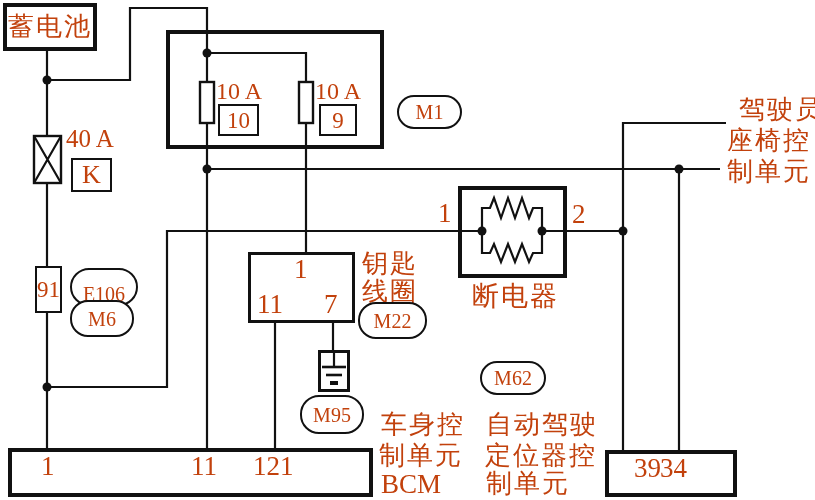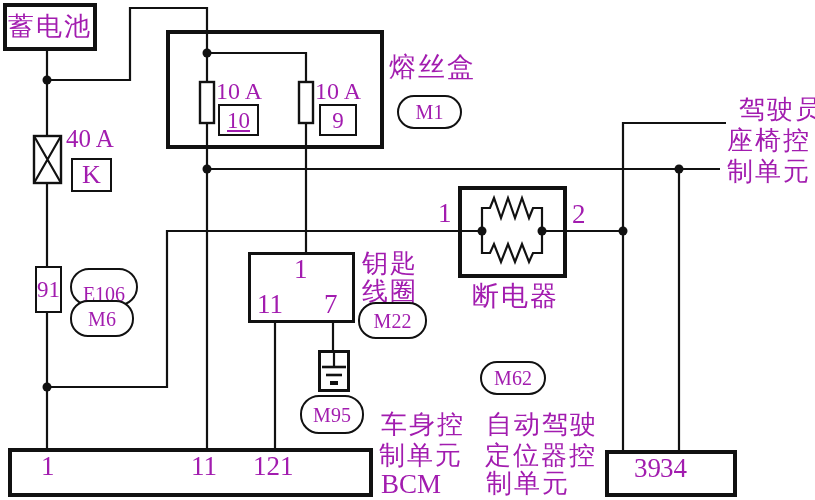--- a/index.html
+++ b/index.html
@@ -1,21 +1,21 @@
 <!DOCTYPE html>
 <html><head>
 <meta charset="utf-8">
 <style>
   html,body{margin:0;padding:0;background:#ffffff;}
   .canvas{
     position:relative;
     width:815px;height:500px;
     background:#ffffff;
     font-family:"Liberation Serif","DejaVu Serif",serif;
-    color:#a21caf;
+    color:#c2410c;
     overflow:hidden;
   }
   .wires{position:absolute;left:0;top:0;}
   .abs{position:absolute;box-sizing:border-box;}
   .box-thick{border:4px solid #111;background:transparent;}
   .box-thin{border:2.5px solid #111;background:transparent;}
   .box-med{border:3px solid #111;background:transparent;}
   .stadium{
     border:2.5px solid #111;background:#ffffff;
     display:flex;align-items:center;justify-content:center;
@@ -86,27 +86,26 @@
     </g>
   </svg>
 
   <div class="abs box-thick center-flex" style="left:3px;top:3px;width:94px;height:48px;">
     <span class="cjk">蓄电池</span>
   </div>
 
   <div class="abs box-thick" style="left:166px;top:30px;width:218px;height:119px;"></div>
   <div class="abs num" style="left:216px;top:79px;font-size:24px;">10 A</div>
   <div class="abs num" style="left:315px;top:79px;font-size:24px;">10 A</div>
-  <div class="abs box-thin center-flex" style="left:218px;top:104px;width:41px;height:32px;text-decoration:underline;">
+  <div class="abs box-thin center-flex" style="left:218px;top:104px;width:41px;height:32px;">
     <span class="num" style="font-size:23px;">10</span>
   </div>
   <div class="abs box-thin center-flex" style="left:319px;top:104px;width:38px;height:32px;">
     <span class="num" style="font-size:23px;">9</span>
   </div>
-  <div class="abs cjk" style="left:389px;top:54px;font-size:27px;">熔丝盒</div>
   <div class="abs stadium" style="left:397px;top:95px;width:65px;height:34px;border-radius:17px;">
     <span>M1</span>
   </div>
 
   <div class="abs num" style="left:66px;top:126px;font-size:25px;">40 A</div>
   <div class="abs box-thin center-flex" style="left:71px;top:158px;width:41px;height:34px;">
     <span class="num" style="font-size:26px;">K</span>
   </div>
 
   <div class="abs box-thin center-flex" style="left:35px;top:266px;width:27px;height:47px;background:#fff;">

